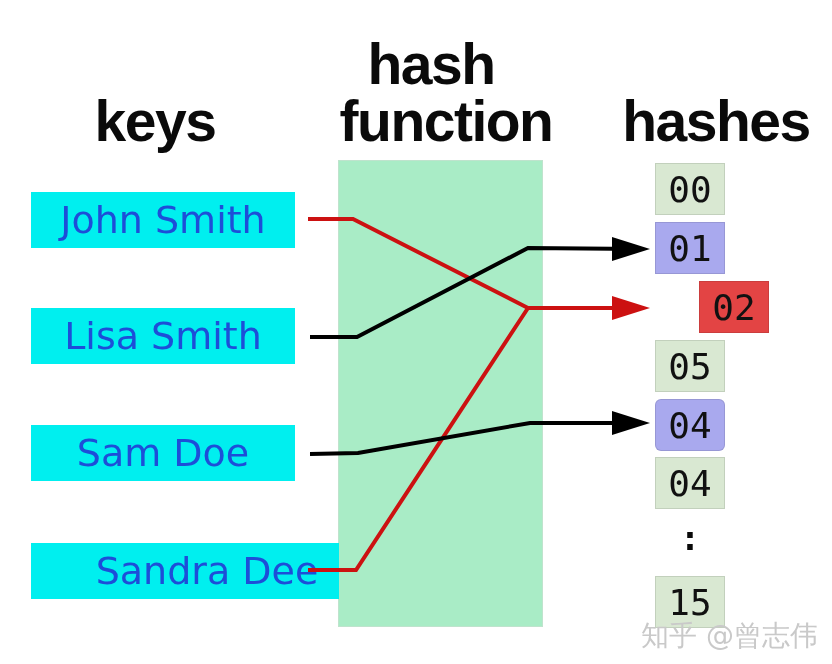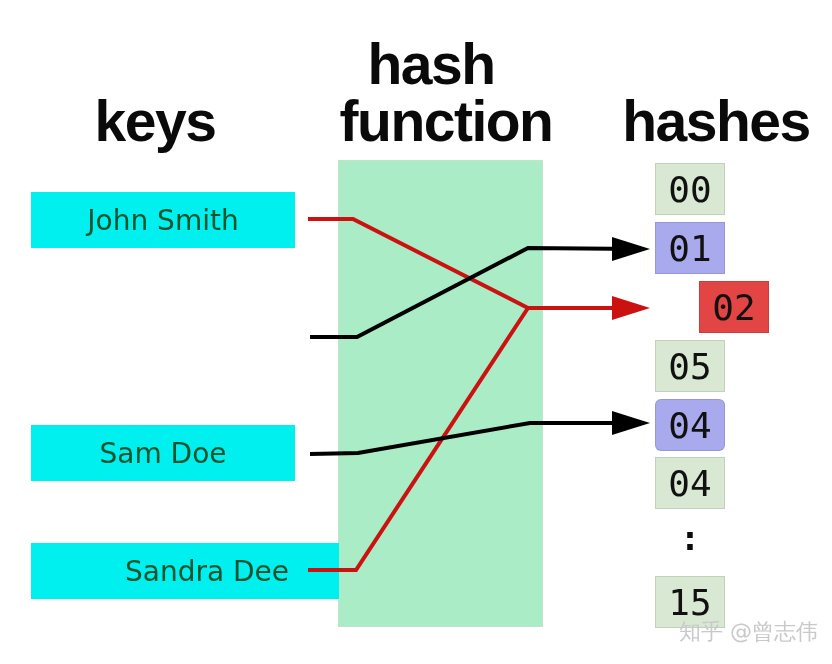--- a/index.html
+++ b/index.html
@@ -13,21 +13,21 @@
     transform:translateX(-50%);
   }
   .h-hash{left:431px;top:36px;}
   .h-keys{left:155px;top:93px;}
   .h-function{left:422px;top:93px;margin-left:24px;}
   .h-hashes{left:680px;top:93px;margin-left:36px;}
 
   .key-box{
     position:absolute;left:31px;width:264px;height:56px;background:#00efef;
     display:flex;align-items:center;justify-content:center;
-    font-family:"DejaVu Sans",sans-serif;font-size:28px;color:#14532d;text-align:center;
+    font-family:"DejaVu Sans",sans-serif;font-size:38px;color:#1d4ed8;text-align:center;
   }
   .k0{top:192px;} .k1{top:308px;} .k2{top:425px;} .k3{top:543px;padding-left:44px;}
 
   .fn-box{
     position:absolute;left:338px;top:160px;width:205px;height:467px;
     background:#a9ecc6;border:1px solid #bfe3cd;box-sizing:border-box;
   }
 
   .cell{
     position:absolute;left:655px;width:70px;height:52px;box-sizing:border-box;
@@ -45,38 +45,41 @@
     position:absolute;left:655px;top:516px;width:70px;height:44px;
     display:flex;align-items:center;justify-content:center;
     font-family:"DejaVu Sans Mono","Liberation Mono",monospace;
     font-weight:bold;font-size:34px;color:#0a0a0a;
   }
 
   .arrows{position:absolute;left:0;top:0;pointer-events:none;}
 
   .watermark{
     position:absolute;right:14px;top:617px;
-    font-size:22px;color:#c9c9c9;white-space:nowrap;
+    font-size:28px;color:#c9c9c9;white-space:nowrap;
     font-family:"DejaVu Sans",sans-serif;
   }
 </style>
 </head>
 <body>
 
 <div class="stage">
 
   <div class="heading h-hash">hash</div>
   <div class="heading h-keys">keys</div>
   <div class="heading h-function">function</div>
   <div class="heading h-hashes">hashes</div>
 
   <div class="fn-box"></div>
 
   <div class="key-box k0">
     <span>John Smith</span>
+  </div>
+  <div class="key-box k1">
+    <span>Lisa Smith</span>
   </div>
   <div class="key-box k2">
     <span>Sam Doe</span>
   </div>
   <div class="key-box k3">
     <span>Sandra Dee</span>
   </div>
 
   <div class="cell cell-green c0">
     <span>00</span>

